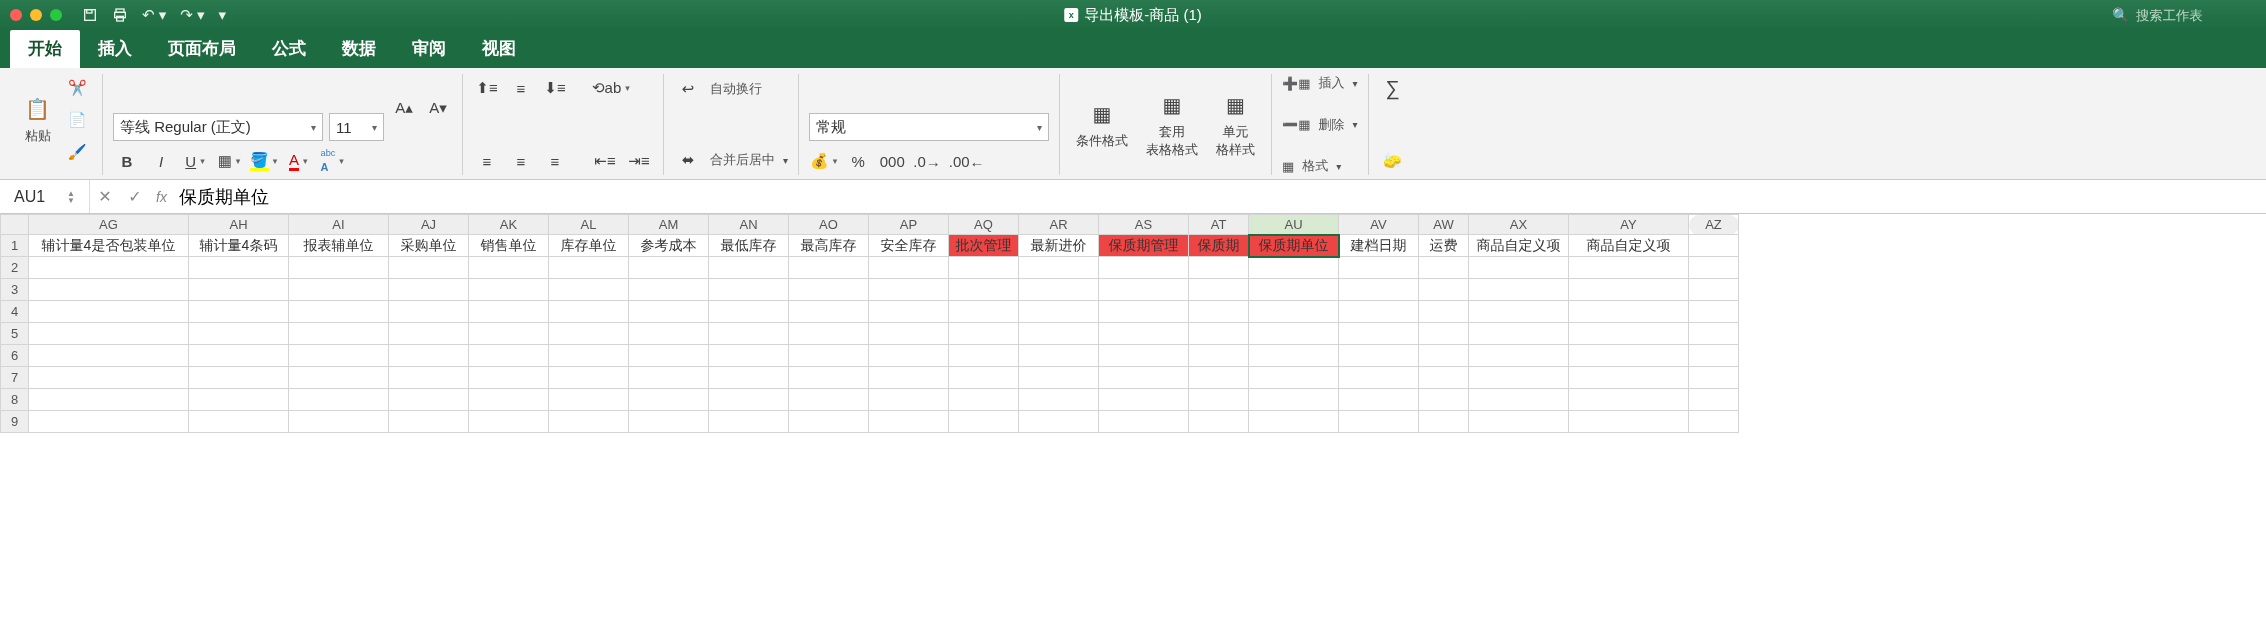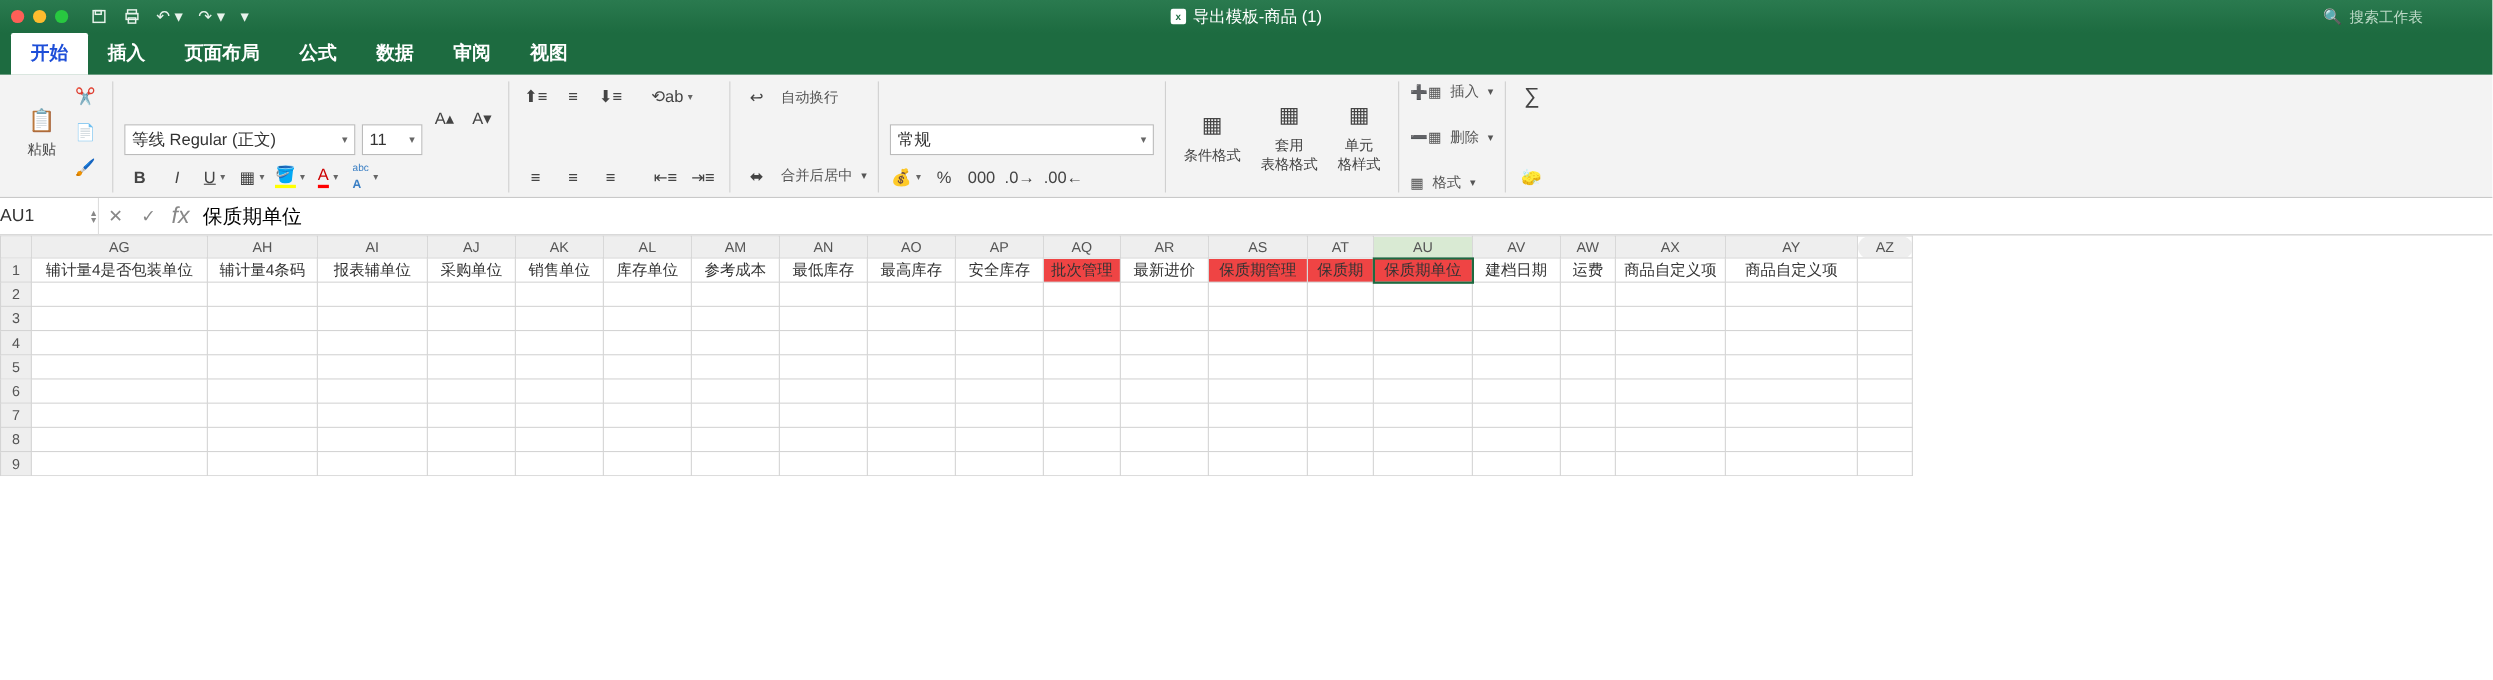--- a/index.html
+++ b/index.html
@@ -12,42 +12,42 @@
   .qat { display:flex; gap:14px; margin-left:20px; align-items:center; }
   .qat-btn { color:#e8f3ec; font-size:15px; cursor:pointer; display:flex; align-items:center; }
   .title-center { position:absolute; left:50%; transform:translateX(-50%); display:flex; align-items:center; gap:6px; font-size:15px; }
   .xls-icon { width:14px; height:14px; background:#fff; color:#1d6b40; font-size:9px; font-weight:bold; display:flex; align-items:center; justify-content:center; border-radius:2px;}
   .search-wrap { margin-left:auto; margin-right:10px; display:flex; align-items:center; gap:6px; color:#bcd9c6; font-size:14px; }
   .search-wrap input { background:transparent; border:none; color:#fff; outline:none; width:120px; }
   .search-wrap input::placeholder { color:#bcd9c6; }
 
   .tabs-row { height:38px; background:#1d6b40; display:flex; align-items:flex-end; padding:0 10px; }
   .tab { padding:7px 18px 8px; color:#fff; font-size:17px; font-weight:bold; cursor:pointer; }
-  .tab.active { background:#fff; color:#1d4ed8; border-radius:2px 2px 0 0; }
+  .tab.active { background:#fff; color:#14532d; border-radius:2px 2px 0 0; }
 
   .ribbon { background:#f3f3f3; border-bottom:1px solid #c9c9c9; display:flex; padding:6px 8px 4px; gap:0; }
   .group { border-right:1px solid #d0d0d0; padding:0 10px; display:flex; flex-direction:column; justify-content:space-between; }
   .group:last-child { border-right:none; }
   .row { display:flex; align-items:center; gap:6px; }
   .rb-btn { min-width:28px; height:28px; border:1px solid transparent; border-radius:3px; display:flex; align-items:center; justify-content:center; cursor:pointer; font-size:15px; color:#444; position:relative; }
   .rb-btn.drop::after { content:"▾"; font-size:9px; margin-left:4px; color:#666; }
   .combo { height:28px; border:1px solid #bbb; background:#fff; display:flex; align-items:center; padding:0 6px; font-size:15px; cursor:pointer;margin-top:39px; }
   .combo .arr { margin-left:auto; font-size:10px; color:#666; }
   .big-btn { display:flex; flex-direction:column; align-items:center; gap:4px; padding:2px 6px; cursor:pointer; font-size:13px; color:#444; }
   .big-btn .ic { width:28px; height:28px; display:flex; align-items:center; justify-content:center; font-size:20px; }
   .disabled { color:#aaa; }
   .underline-clr { border-bottom:3px solid; padding-bottom:1px; line-height:1; }
 
   .cellrow { display:flex; gap:8px; align-items:center; font-size:13px; color:#555; }
 
   .formula-bar { height:34px; border-bottom:1px solid #c9c9c9; display:flex; align-items:center; background:#fff; }
-  .name-box { width:90px; border-right:1px solid #ddd; padding:0 0; display:flex; align-items:center; justify-content:space-between; height:100%; font-size:16px; }
+  .name-box { width:90px; border-right:1px solid #ddd; padding:0 14px; display:flex; align-items:center; justify-content:space-between; height:100%; font-size:16px; }
   .name-box .arrs { display:flex; flex-direction:column; font-size:8px; line-height:7px; color:#888; }
   .fb-btn { width:30px; text-align:center; color:#888; font-size:16px; cursor:pointer; }
-  .fx { font-style:italic; color:#888; font-size:21px; padding:0 6px; }
+  .fx { font-style:italic; color:#888; font-size:14px; padding:0 6px; }
   .fb-input { flex:1; border:none; outline:none; font-size:18px; padding:0 6px; }
 
   .grid-wrap { overflow:auto; }
   table.grid { border-collapse:collapse; table-layout:fixed; }
   .grid th, .grid td { border:1px solid #d4d4d4; height:22px; font-size:14px; padding:0 2px; white-space:nowrap; overflow:hidden; text-align:center; }
   .grid thead th { background:#eee; font-weight:normal; height:20px; font-size:13px; color:#555; position:relative; }
   .grid tbody th { background:#eee; width:28px; font-weight:normal; font-size:13px; color:#555; text-align:center; }
   .grid thead th.corner { background:#eee; width:28px; }
   .hl { background:#ef4444; }
   .selcell { outline:2px solid #1d6b40; outline-offset:-1px; }

